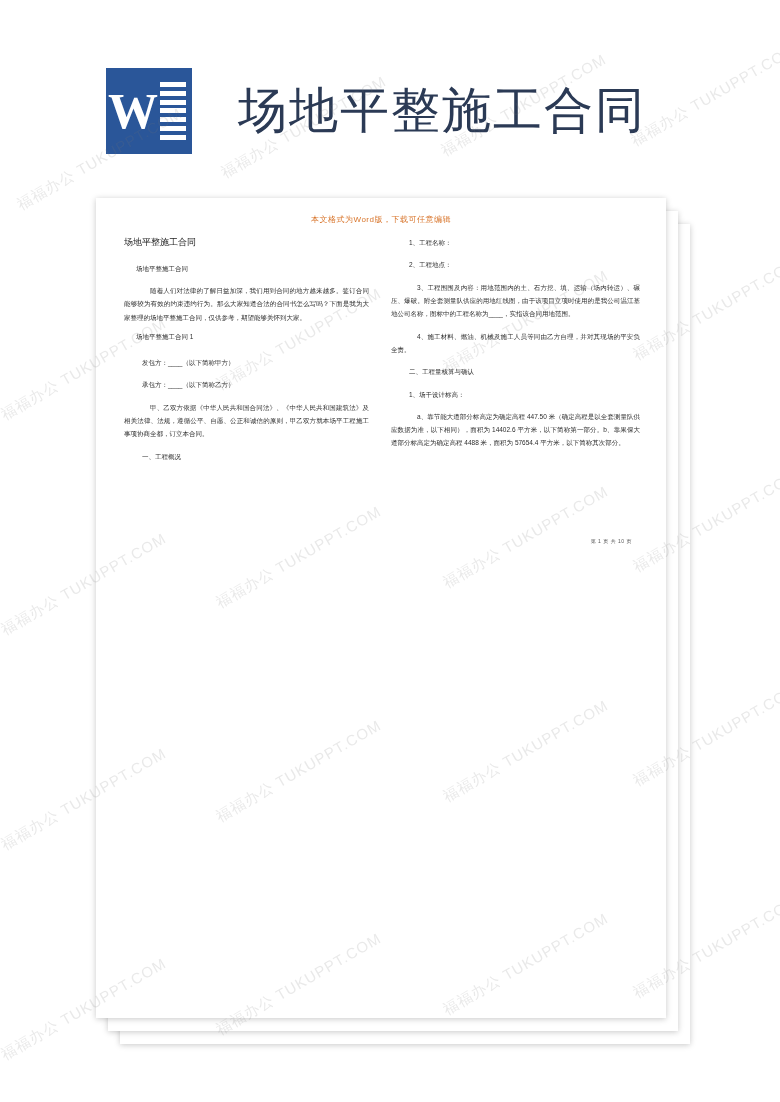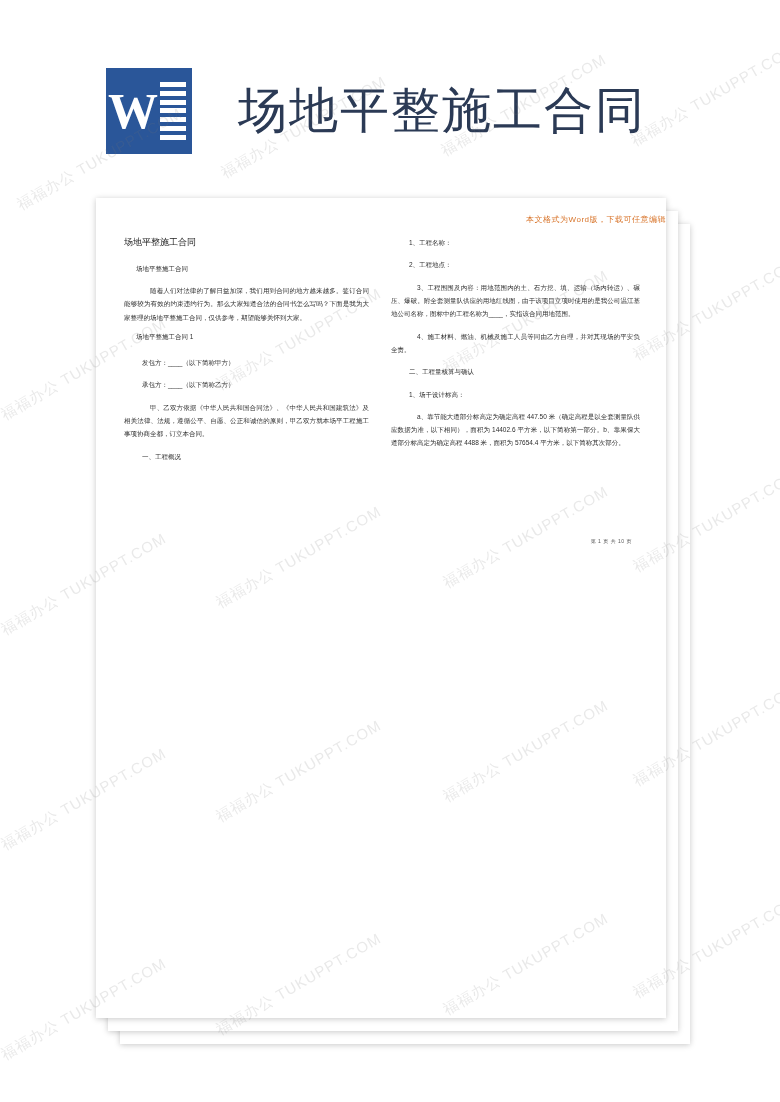--- a/index.html
+++ b/index.html
@@ -66,21 +66,21 @@
   }
   .paper.back1{
     left:12px;top:13px;width:570px;height:820px;
   }
   .paper.front{
     left:0;top:0;width:570px;height:820px;
     overflow:hidden;
   }
 
   .doc-banner{
-    text-align:right;
+    text-align:center;
     color:#d8742a;
     font-size:8px;
     margin-top:16px;
     letter-spacing:.5px;
   }
 
   .doc-body{
     position:absolute;
     left:0;top:38px;
     width:570px;height:360px;

